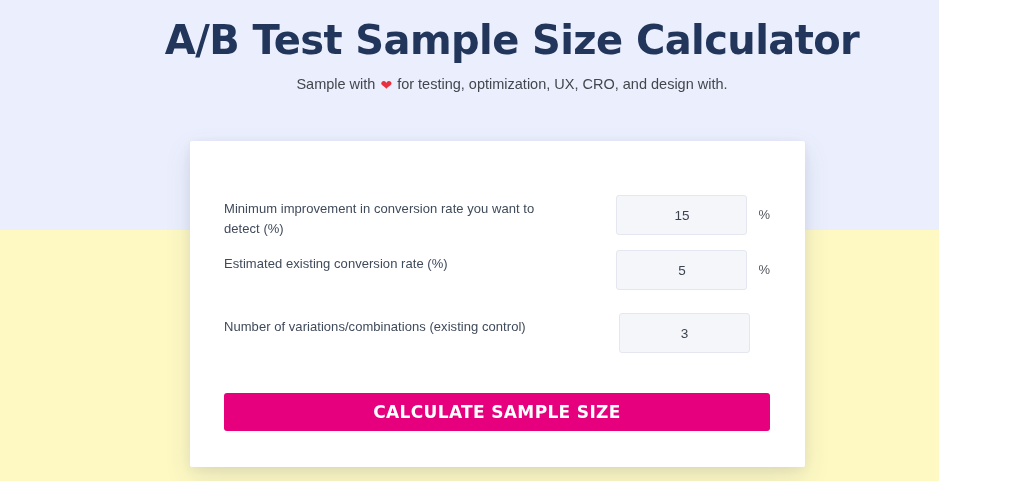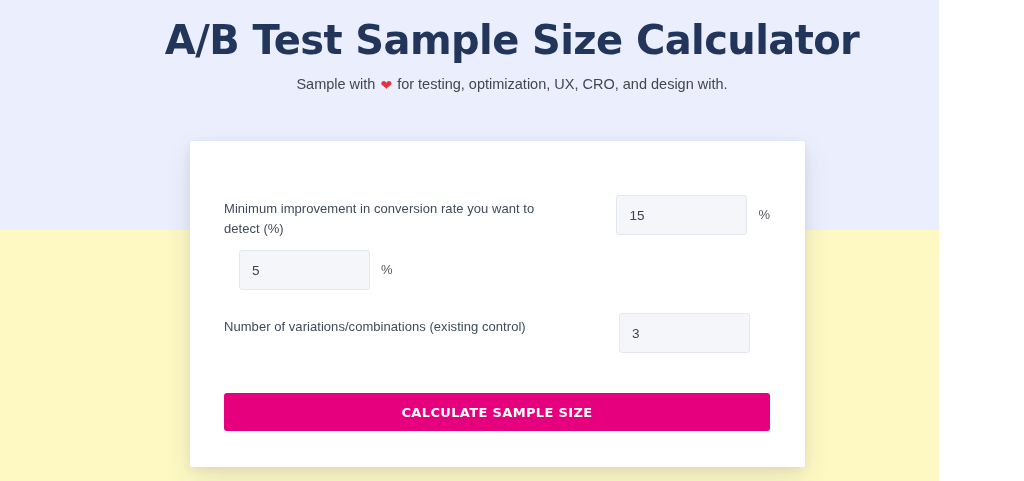--- a/index.html
+++ b/index.html
@@ -126,21 +126,21 @@
   .row-3 .field-control { margin-left: 15px; }
 
   .num-input {
     width: 131px;
     height: 40px;
     box-sizing: border-box;
     background: #f5f6fa;
     border: 1px solid #e4e7ef;
     border-radius: 3px;
     padding: 0 12px;
-    text-align: left;
+    text-align: center;
     font-family: "Liberation Sans", sans-serif;
     font-size: 13.5px;
     color: #3c4350;
     outline: none;
   }
   .unit-suffix {
     margin-left: 11px;
     font-size: 13px;
     color: #53585f;
     line-height: 40px;
@@ -151,21 +151,21 @@
     position: absolute;
     left: 0;
     top: 252px;
     width: 546px;
     height: 38px;
     background: #e6007e;
     border: none;
     border-radius: 3px;
     color: #ffffff;
     font-family: "DejaVu Sans", sans-serif;
-    font-size: 13px;
+    font-size: 17px;
     font-weight: bold;
     letter-spacing: 0.35px;
     text-transform: uppercase;
     cursor: pointer;
     padding: 0;
   }
 </style>
 </head>
 <body>
 
@@ -185,20 +185,21 @@
 
       <div class="form-row row-1">
         <div class="field-label">Minimum improvement in conversion rate you want to detect (%)</div>
         <div class="field-control">
           <input class="num-input" type="text" value="15" style="">
           <span class="unit-suffix">%</span>
         </div>
       </div>
 
       <div class="form-row row-2">
+        <div class="field-label">Estimated existing conversion rate (%)</div>
         <div class="field-control">
           <input class="num-input" type="text" value="5" style="">
           <span class="unit-suffix">%</span>
         </div>
       </div>
 
       <div class="form-row row-3">
         <div class="field-label">Number of variations/combinations (existing control)</div>
         <div class="field-control">
           <input class="num-input" type="text" value="3" style="">

